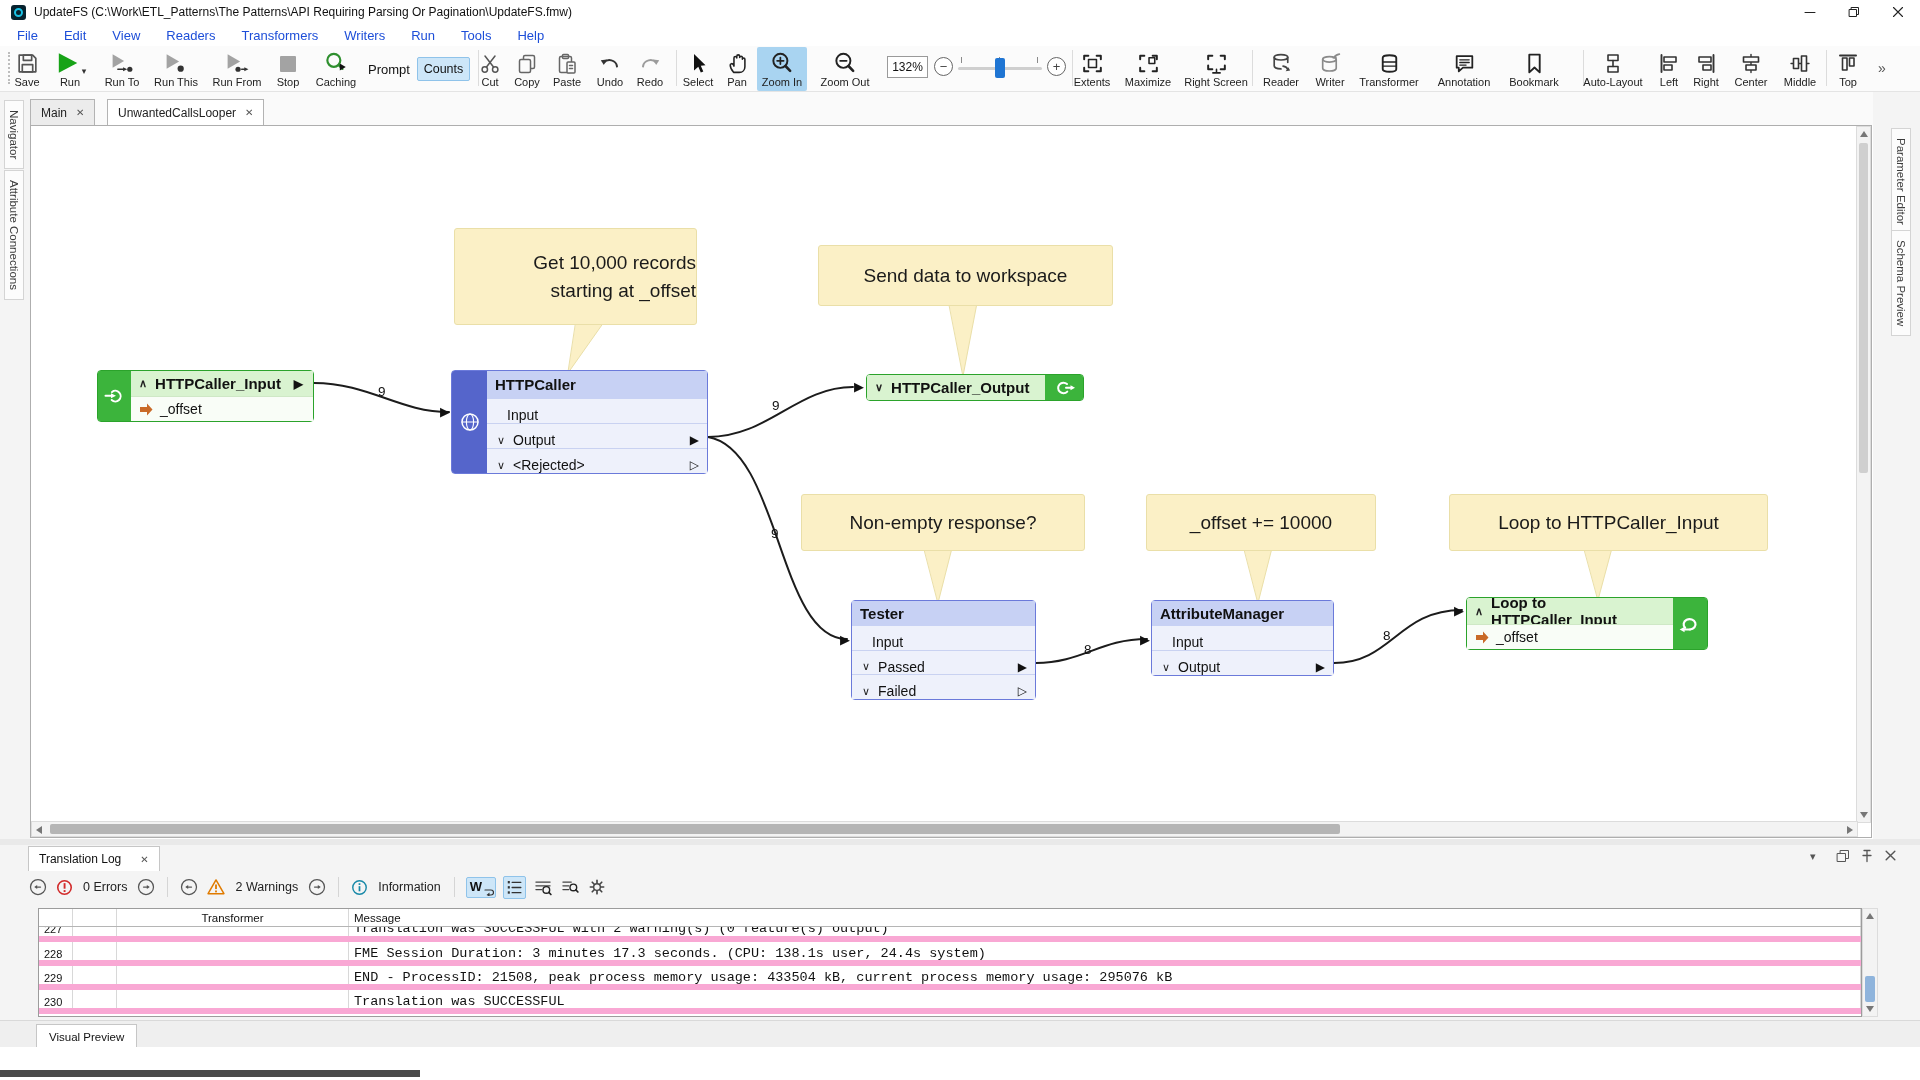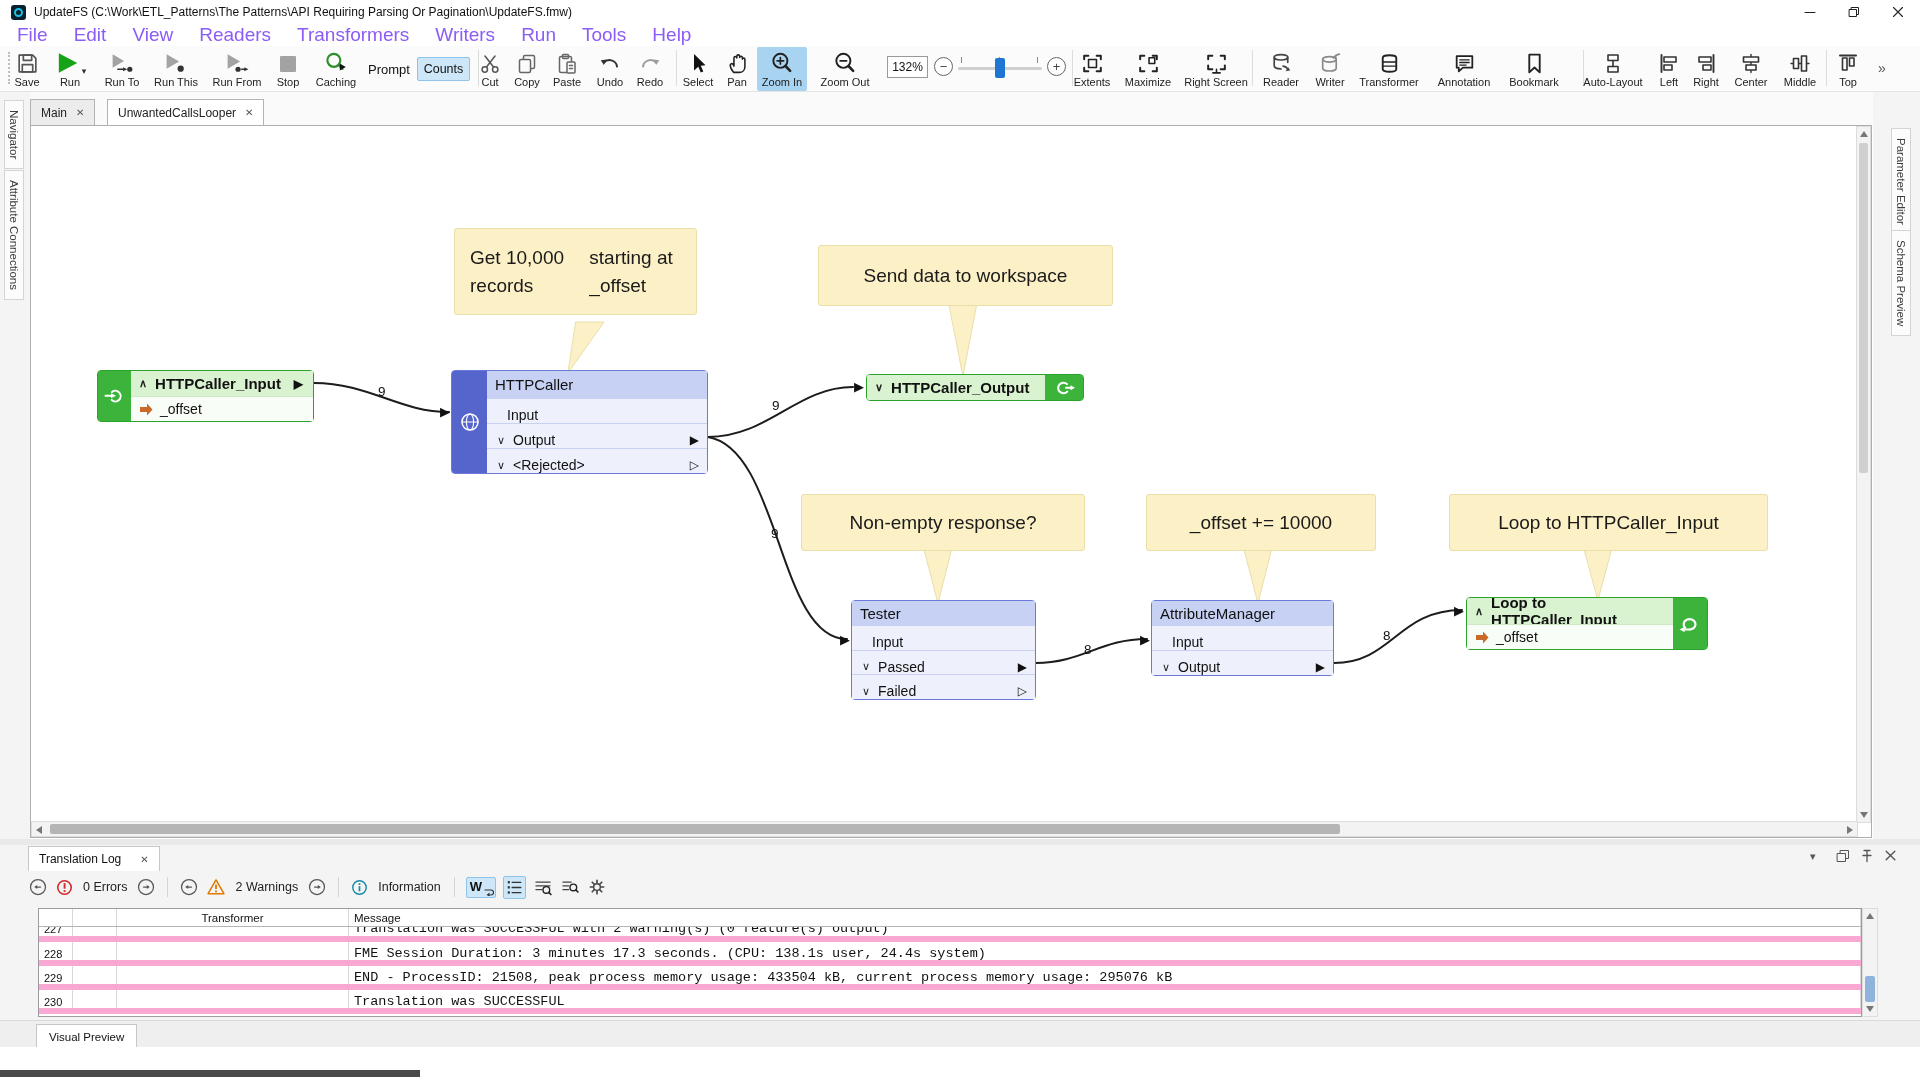--- a/index.html
+++ b/index.html
@@ -8,21 +8,21 @@
 .abs{position:absolute}
 svg{display:block}
 svg *{stroke-linecap:round;stroke-linejoin:round}
 
 #titlebar{left:0;top:0;width:1920px;height:24px;background:#fff;display:flex;align-items:center}
 #appicon{width:15px;height:15px;margin:0 8px 0 11px;border-radius:3px;background:#07222e;display:flex;align-items:center;justify-content:center}
 #appicon i{display:block;width:9px;height:9px;border:2.5px solid #19c3e6;border-radius:50%}
 #apptitle{font-size:12px;color:#111}
 .winbtn{width:44px;height:24px;display:flex;align-items:center;justify-content:center}
 #menubar{left:0;top:24px;width:1920px;height:22px;background:#fff;display:flex;align-items:center;padding-left:4px}
-.menuitem{font-size:19px;padding:0 13px;color:#8b5cf6}
+.menuitem{font-size:13px;padding:0 13px;color:#1d4ed8}
 
 #toolbar{left:0;top:46px;width:1920px;height:46px;background:#fbfbfb;border-bottom:1px solid #e4e4e4}
 .tb{position:absolute;top:1px;height:44px;text-align:center}
 .ti{height:29px;display:flex;align-items:flex-end;justify-content:center}
 .tl{font-size:11px;line-height:13px;color:#222;white-space:nowrap}
 .vsep{position:absolute;top:4px;height:36px;width:1px;background:#dcdcdc}
 .grip{position:absolute;left:8px;top:6px;height:32px;border-left:2px dotted #bdbdbd}
 #hl-zoomin{left:757px;top:1px;width:50px;height:44px;background:#a9d4f1;border-radius:2px}
 #counts-btn{left:417px;top:11px;width:53px;height:24px;background:#cde6f8;border:1px solid #8fc3ea;border-radius:2px;font-size:12.5px;display:flex;align-items:center;justify-content:center}
 #prompt-btn{left:363px;top:11px;width:52px;height:24px;font-size:13px;display:flex;align-items:center;justify-content:center}
@@ -43,21 +43,21 @@
 
 #canvas{left:30px;top:125px;width:1842px;height:713px;background:#fff;border:1px solid #aeaeae;overflow:hidden}
 #wires{position:absolute;left:0;top:0;z-index:1}
 .node{position:absolute;z-index:2;display:flex;border-radius:4px;font-size:14px}
 .nblue{border:1.5px solid #6b7ada}
 .ngreen{border:1.5px solid #2ba32b}
 .nside{width:35px;background:#5565cb;display:flex;align-items:center;justify-content:center;border-radius:2px 0 0 2px}
 .nsideg{width:33px;background:#3cb43c;display:flex;align-items:center;justify-content:center;border-radius:2px 0 0 2px}
 .nsq{width:38px;background:#3cb43c;display:flex;align-items:center;justify-content:center;border-radius:0 2px 2px 0}
 .nmain{flex:1;display:flex;flex-direction:column;min-width:0;border-radius:0 3px 3px 0;overflow:visible}
-.nhead{background:#c7d1f4;font-weight:normal;font-size:15px;display:flex;align-items:center;padding:0 8px;gap:8px}
+.nhead{background:#c7d1f4;font-weight:bold;font-size:15px;display:flex;align-items:center;padding:0 8px;gap:8px}
 .nheadg{background:#d9f3d0;font-weight:bold;font-size:15px;display:flex;align-items:center;padding:0 8px;gap:8px}
 .nrow{display:flex;align-items:center;padding:8px 6px 0 10px;border-top:1px solid #c9d2f1;background:#eef1fb;position:relative}
 .nrowg{display:flex;align-items:center;gap:7px;padding:0 8px;border-top:1px solid #cfe8c6;background:#f9fdf7}
 .chev{font-size:11px;margin-right:8px;color:#222}
 .plabel{font-size:14px;white-space:nowrap}
 .arr{font-size:12px;color:#111;line-height:1}
 .pout{margin-left:auto;padding-right:2px}
 .pin{position:absolute;font-size:13px;color:#111;z-index:3;line-height:1}
 .callout{position:absolute;z-index:2;background:#fbf0c6;border:1px solid #eadfa8;border-radius:3px;font-size:19px;color:#1a1a1a;display:flex;align-items:center;justify-content:center;text-align:center}
 .cnt{position:absolute;z-index:2;font-size:13.5px;color:#111}
@@ -524,21 +524,21 @@
     <path d="M1005,537 C1051,537 1069,513 1116,513" fill="none" stroke="#1c1c1c" stroke-width="2"></path>
     <path d="M1303,537 C1361,537 1367,484 1431,484" fill="none" stroke="#1c1c1c" stroke-width="2"></path>
   </svg>
 
   <div class="cnt" style="left:347px;top:258px">9</div>
   <div class="cnt" style="left:741px;top:272px">9</div>
   <div class="cnt" style="left:740px;top:400px">9</div>
   <div class="cnt" style="left:1053px;top:516px">8</div>
   <div class="cnt" style="left:1352px;top:502px">8</div>
 
-  <div class="callout" style="left:423px;top:102px;width:243px;height:87px;align-items:center;justify-content:center;padding-left:15px;line-height:28px;text-align:left">
+  <div class="callout" style="left:423px;top:102px;width:243px;height:97px;flex-direction:column;align-items:flex-end;justify-content:center;padding-left:15px;line-height:28px;text-align:left">
     <span>Get 10,000 records</span>
     <span>starting at _offset</span>
     </div>
   <div class="callout" style="left:787px;top:119px;width:295px;height:61px">
       <span>Send data to workspace</span>
     </div>
   <div class="callout" style="left:770px;top:368px;width:284px;height:57px">
       <span>Non-empty response?</span>
     </div>
   <div class="callout" style="left:1115px;top:368px;width:230px;height:57px">

